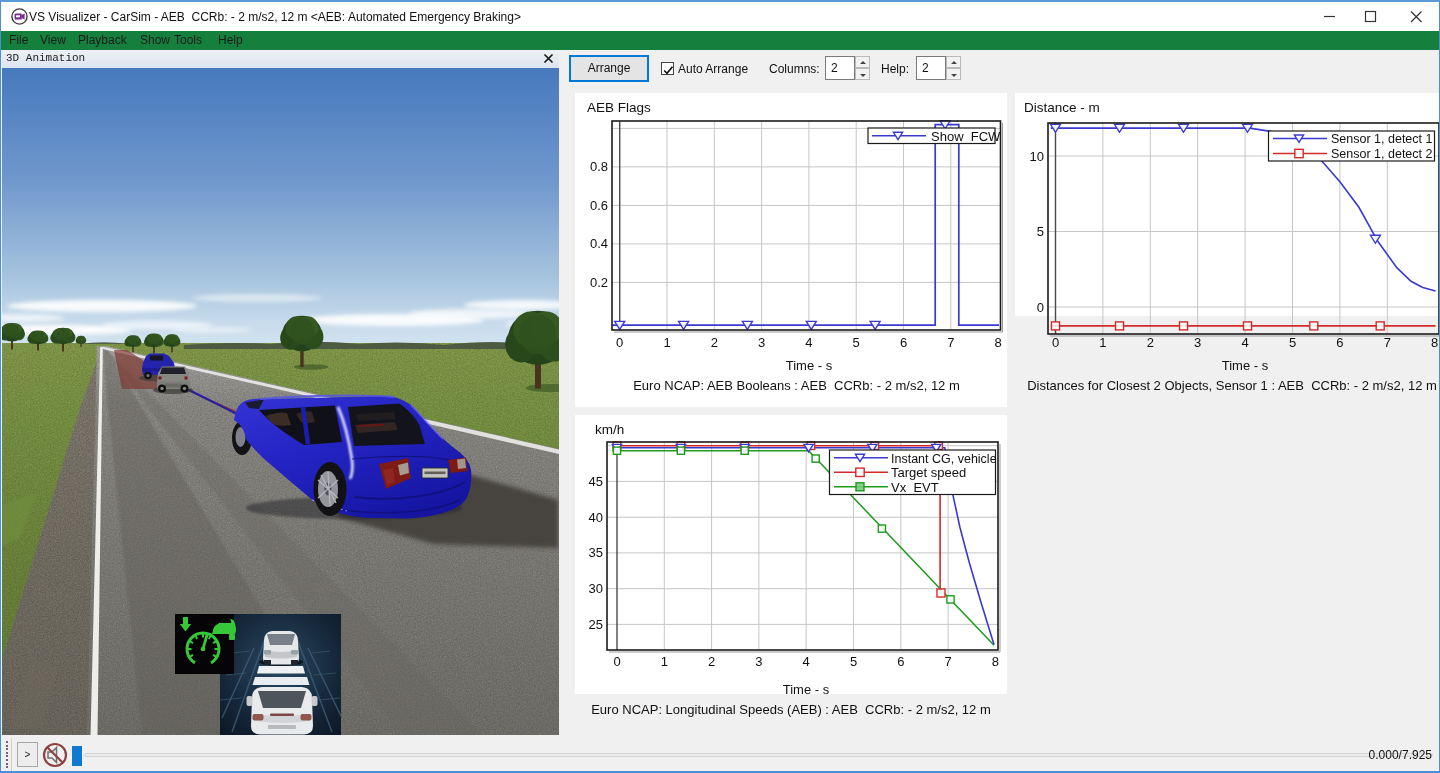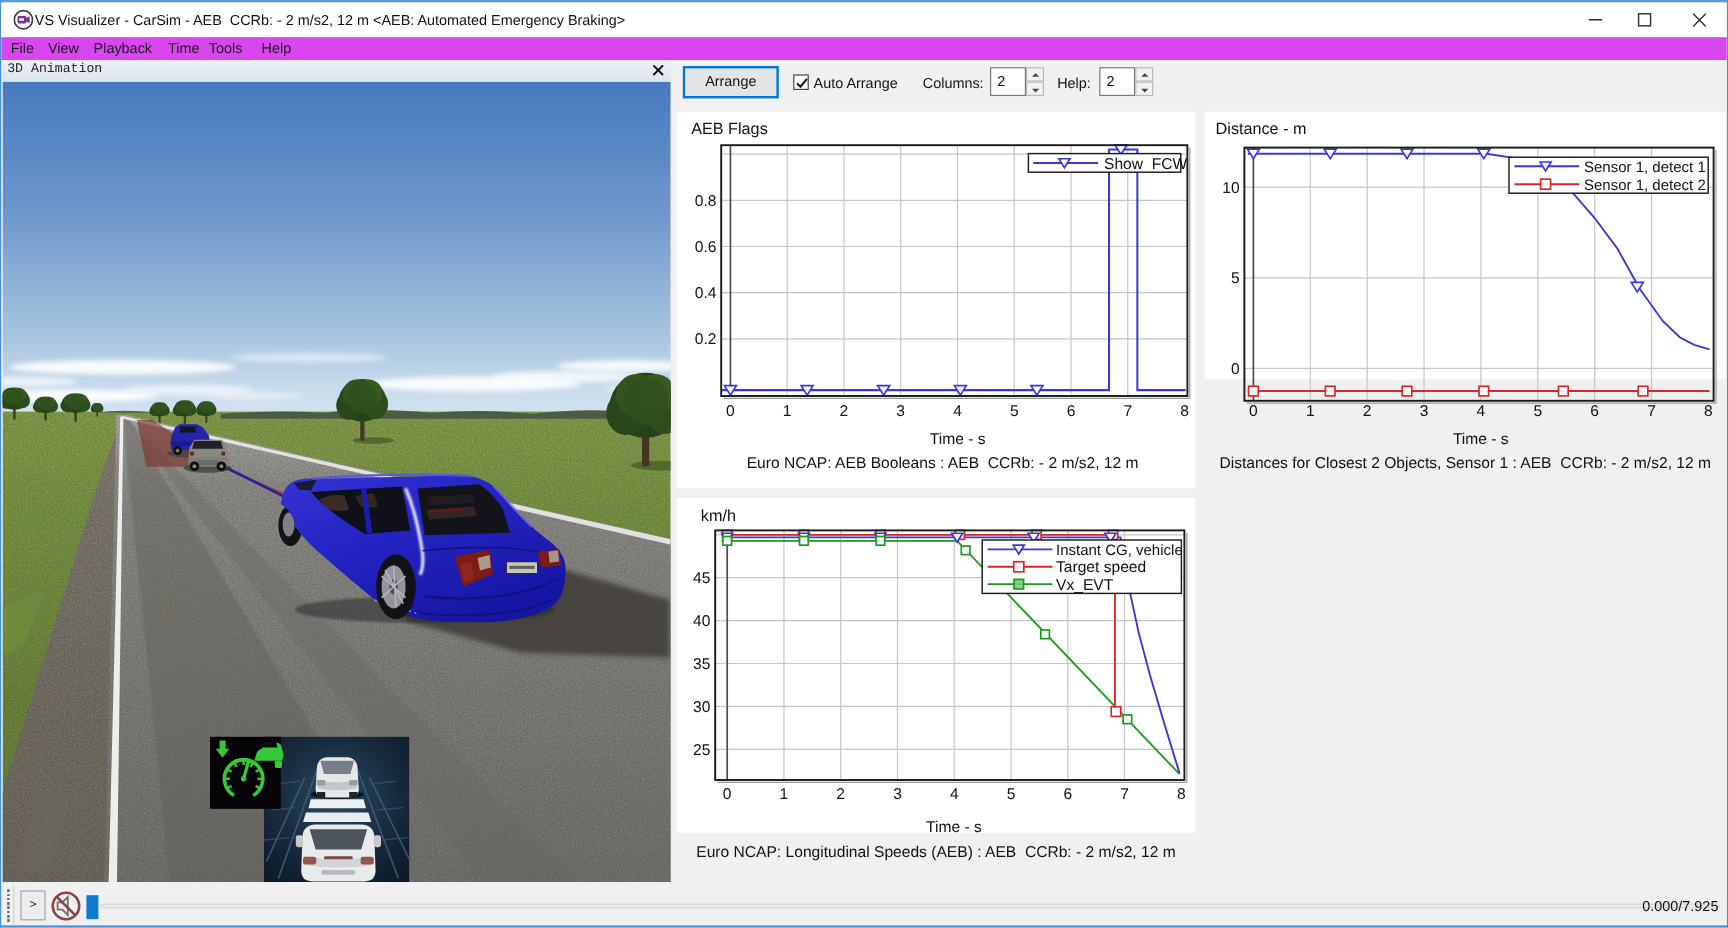--- a/index.html
+++ b/index.html
@@ -2,27 +2,27 @@
 <html><head><meta charset="utf-8"><title>VS Visualizer</title>
 <style>
 * { margin:0; padding:0; box-sizing:border-box; }
 html,body { width:1440px; height:773px; overflow:hidden; }
 body { font-family:"Liberation Sans", sans-serif; position:relative; background:#f0f0f0;
   border:1px solid #4a90d9; border-bottom:2px solid #4a90d9; border-top:2px solid #5b9bd5; }
 .abs { position:absolute; }
 .titlebar { position:absolute; left:0; top:0; width:1438px; height:29px; background:#fff; }
 .title-txt { position:absolute; left:28px; top:8px; font-size:12px; color:#111; white-space:pre;text-align:right; }
 .winbtn { position:absolute; top:0; width:46px; height:29px; color:#333; }
-.menubar { position:absolute; left:0; top:29px; width:1438px; height:19px; background:#d946ef; }
+.menubar { position:absolute; left:0; top:29px; width:1438px; height:19px; background:#15803d; }
 .menubar span { position:absolute; top:2px; font-size:12px; color:#1a1a1a; }
 .hdr3d { position:absolute; left:1px; top:48px; width:557px; height:30px;
   background:linear-gradient(#edf1f6,#d2dcea); border-bottom:1px solid #aebfd2;
   font-family:"Liberation Mono", monospace; font-size:11px; color:#222; }
 .panel-right { position:absolute; left:561px; top:48px; width:878px; height:696px; background:#f0f0f0; }
-.card { position:absolute; background:#fff; }
+.card { position:absolute; background:#fff;margin-left:11px; }
 .arrange-btn { position:absolute; left:568px; top:53px; width:80px; height:27px; background:#e4e4e4;
   border:2px solid #0078d7; font-size:12px; color:#111; text-align:center; line-height:23px; }
 .cb { position:absolute; left:660px; top:60px; width:13px; height:13px; background:#fff; border:1px solid #444; }
 .lbl { position:absolute; font-size:12px; color:#111; }
 .spin { position:absolute; width:30px; height:24px; background:#fff; border:1px solid #7a7a7a;
   font-size:12px; color:#111; padding:4px 0 0 5px; }
 .spinbtns { position:absolute; width:15px; height:24px; }
 .spinbtns div { width:15px; height:12px; background:#f2f2f2; border:1px solid #bababa; position:relative; }
 .spinbtns .up:after { content:""; position:absolute; left:4px; top:4px; border:3px solid transparent; border-bottom:3.5px solid #444; border-top:none; }
 .spinbtns .dn:after { content:""; position:absolute; left:4px; top:4.5px; border:3px solid transparent; border-top:3.5px solid #444; border-bottom:none; }
@@ -55,21 +55,21 @@
       <rect x="18.5" y="9.5" width="10" height="10" fill="none" stroke="#333" stroke-width="1.2"></rect>
     </svg>
  <svg class="winbtn" style="right:0px" width="46" height="29">
       <path d="M18,9.5 L28.5,20 M28.5,9.5 L18,20" stroke="#333" stroke-width="1.2"></path>
     </svg>
 </div>
 <div class="menubar">
  <span style="left:8px">File</span>
     <span style="left:39px">View</span>
     <span style="left:77px">Playback</span>
- <span style="left:139px">Time</span>
+ <span style="left:139px">Show</span>
     <span style="left:173px">Tools</span>
     <span style="left:217px">Help</span>
 </div>
 <div class="panel-right"></div>
 <div class="hdr3d">
     <span style="position:absolute;left:4px;top:2px">3D Animation</span>
  <svg style="position:absolute;right:5px;top:3px" width="11" height="11">
       <path d="M1.5,1.5 L9.5,9.5 M9.5,1.5 L1.5,9.5" stroke="#111" stroke-width="1.6"></path>
     </svg>
 </div>

